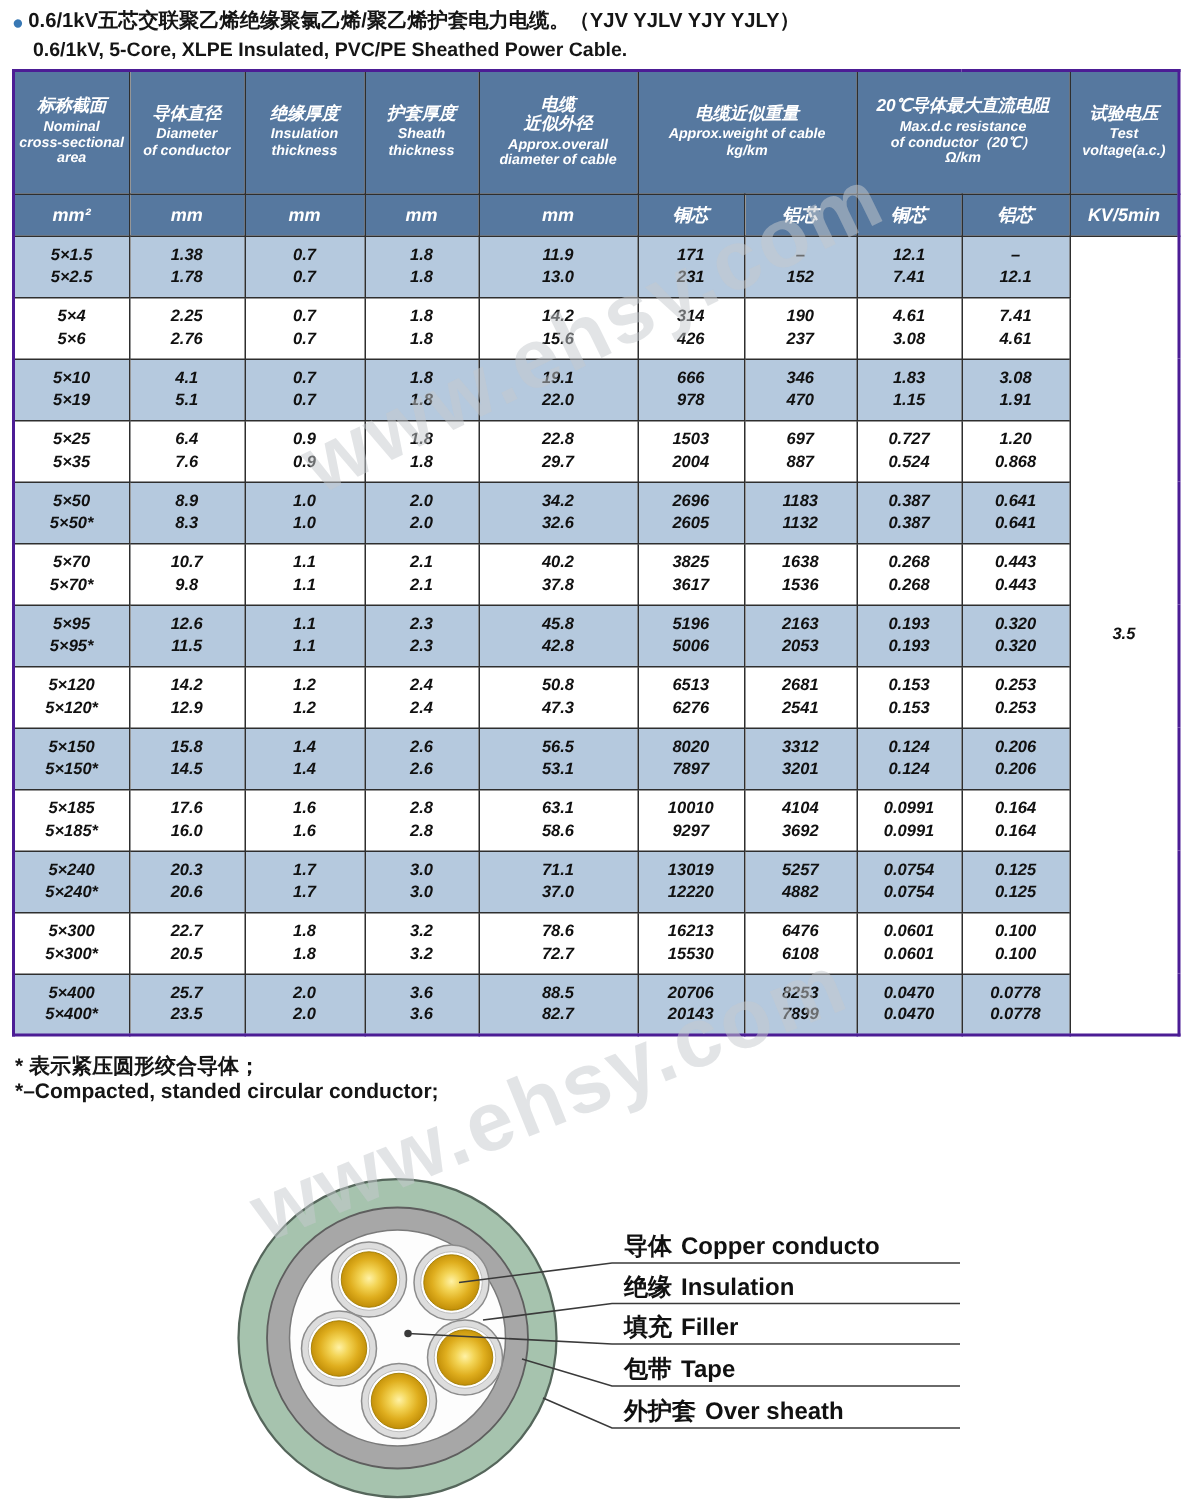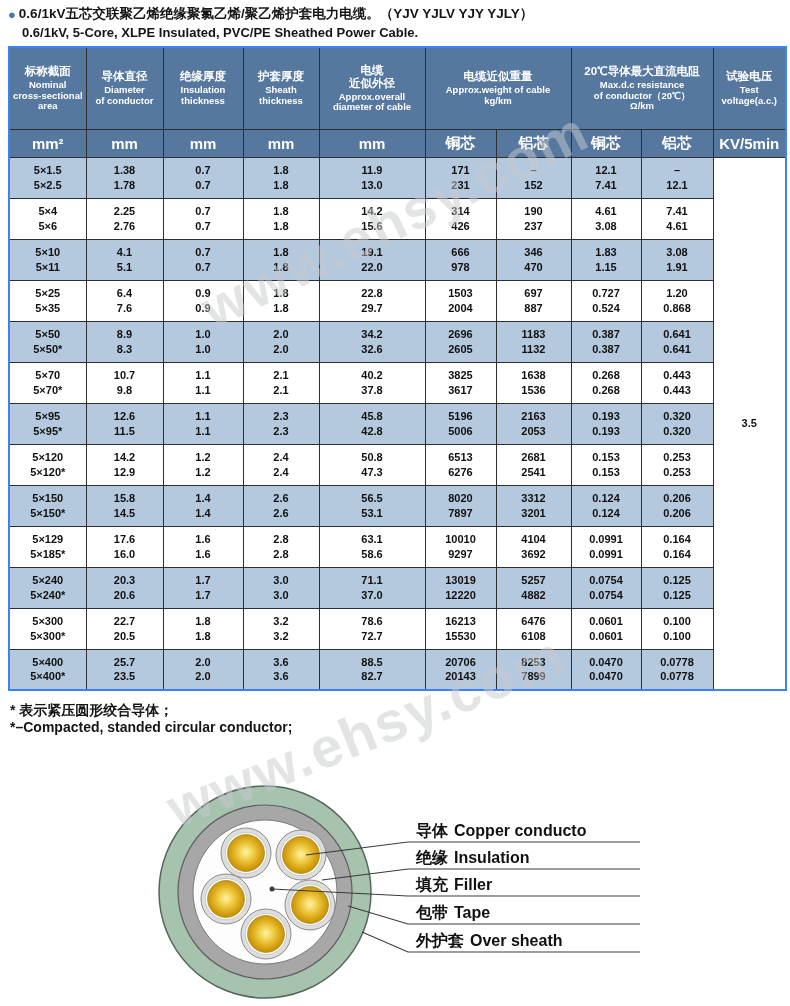--- a/index.html
+++ b/index.html
@@ -6,28 +6,28 @@
   body {width:790px; height:1006px; background:#ffffff; font-family:"Liberation Sans", sans-serif; position:relative;}
   .page {position:absolute; left:0; top:0; width:790px; height:1006px; background:#ffffff; overflow:hidden;}
 
   
   .title-block {position:absolute; left:8px; top:5px;}
   .t1 {font-size:13.5px; font-weight:bold; color:#151515; display:flex; align-items:center; gap:3px; white-space:nowrap;}
   .bullet {color:#3878B4; font-size:13px; line-height:1;}
   .t2 {font-size:13px; font-weight:bold; color:#151515; margin-left:14px; margin-top:2px; white-space:nowrap;}
 
   
-  table.spec {position:absolute; left:8px; top:46px; width:777px; border-collapse:collapse; table-layout:fixed; border:2px solid #3b82f6;}
+  table.spec {position:absolute; left:8px; top:46px; width:777px; border-collapse:collapse; table-layout:fixed; border:2px solid #4c1d95;font-style:italic;}
   .spec th, .spec td {border:1px solid #2e2e2e; text-align:center; vertical-align:middle; padding:0; overflow:hidden;}
   .spec thead th {background:#56789F; color:#ffffff; font-weight:bold;}
   .hrow {height:82px;}
   .hrow .zh {font-size:11.5px; line-height:13px; white-space:pre-line;}
   .hrow .en {font-size:9.5px; line-height:10.5px; white-space:pre-line; margin-top:2px; font-weight:bold;}
   .urow {height:28px;}
-  .urow th {font-size:15px;}
+  .urow th {font-size:12px;}
   .spec tbody tr {height:41px;padding-left:22px;}
   .spec tbody td {font-size:11px; font-weight:bold; color:#101010;}
   .ln {line-height:14.5px;}
   .stripe-blue td {background:#B5C9DE;}
   .stripe-white td {background:#FFFFFF;}
   td.tv-cell {background:#FFFFFF; font-size:11.5px;}
 
   
   .notes {position:absolute; left:10px; top:702px; font-weight:bold; color:#151515;}
   .note-ln {font-size:14px; line-height:17px; white-space:nowrap;}
@@ -204,21 +204,21 @@
             <div class="ln">3.08</div>
           </td>
           <td>
             <div class="ln">7.41</div>
             <div class="ln">4.61</div>
           </td>
         </tr>
         <tr class="stripe-blue">
           <td>
             <div class="ln">5×10</div>
-            <div class="ln">5×11</div>
+            <div class="ln">5×19</div>
           </td>
           <td>
             <div class="ln">4.1</div>
             <div class="ln">5.1</div>
           </td>
           <td>
             <div class="ln">0.7</div>
             <div class="ln">0.7</div>
           </td>
           <td>
@@ -469,21 +469,21 @@
             <div class="ln">0.124</div>
             <div class="ln">0.124</div>
           </td>
           <td>
             <div class="ln">0.206</div>
             <div class="ln">0.206</div>
           </td>
         </tr>
         <tr class="stripe-white">
           <td>
-            <div class="ln">5×129</div>
+            <div class="ln">5×185</div>
             <div class="ln">5×185*</div>
           </td>
           <td>
             <div class="ln">17.6</div>
             <div class="ln">16.0</div>
           </td>
           <td>
             <div class="ln">1.6</div>
             <div class="ln">1.6</div>
           </td>

